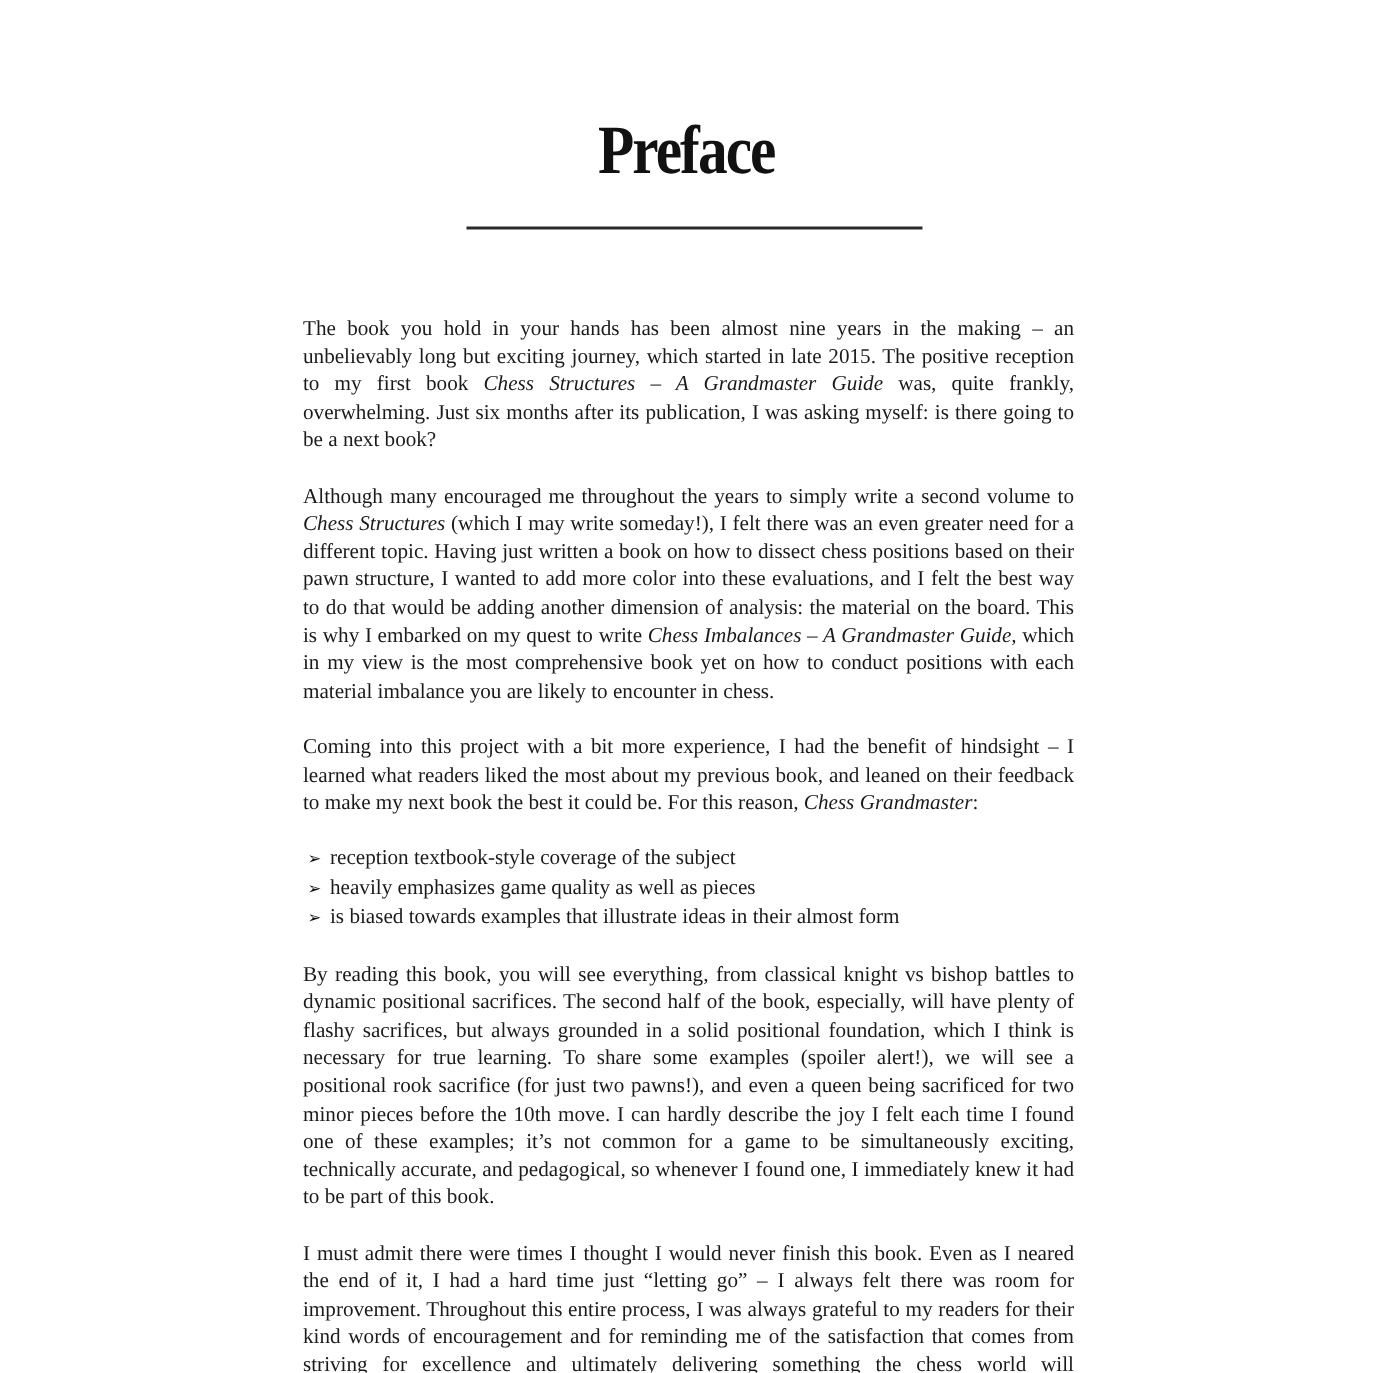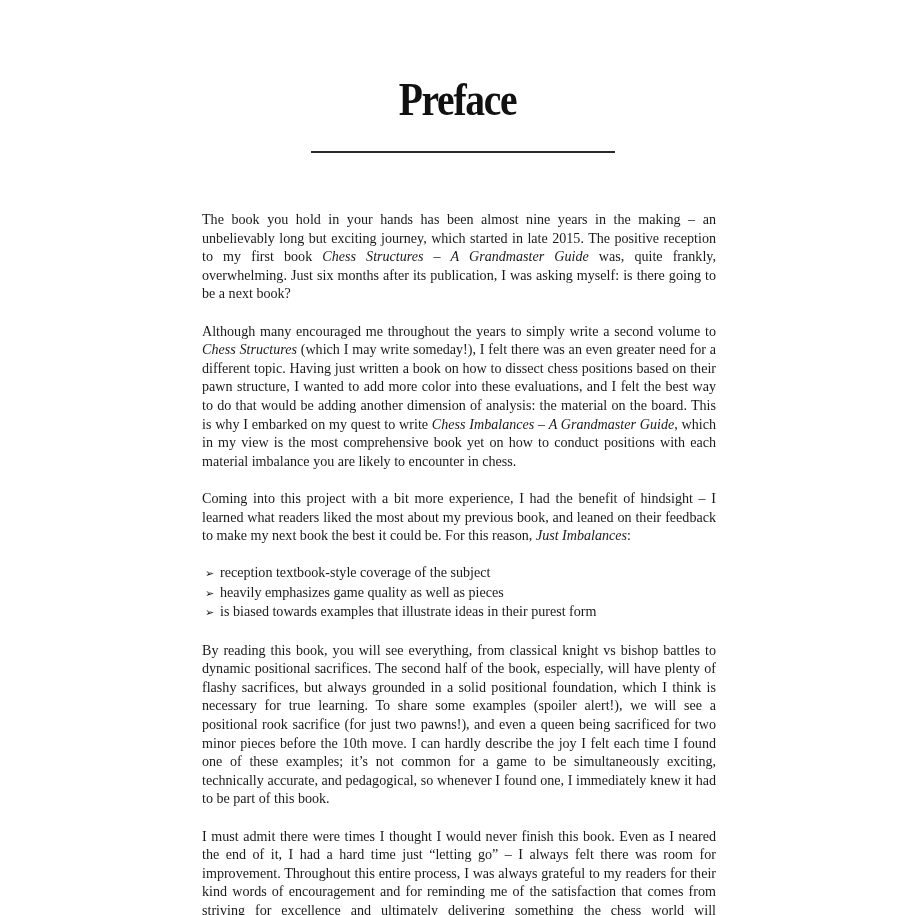--- a/index.html
+++ b/index.html
@@ -76,34 +76,34 @@
 
 <div>
   <div class="page-title">Preface</div>
   <div class="title-rule"></div>
 
   <div class="body-text">
     <p class="para"><span>The book you hold in your hands has been almost nine years in the making – an unbelievably long but exciting journey, which started in late 2015. The positive reception to my first book </span><i>Chess Structures – A Grandmaster Guide</i><span> was, quite frankly, overwhelming. Just six months after its publication, I was asking myself: is there going to be a next book?</span></p>
 
     <p class="para"><span>Although many encouraged me throughout the years to simply write a second volume to </span><i>Chess Structures</i><span> (which I may write someday!), I felt there was an even greater need for a different topic. Having just written a book on how to dissect chess positions based on their pawn structure, I wanted to add more color into these evaluations, and I felt the best way to do that would be adding another dimension of analysis: the material on the board. This is why I embarked on my quest to write </span><i>Chess Imbalances – A Grandmaster Guide</i><span>, which in my view is the most comprehensive book yet on how to conduct positions with each material imbalance you are likely to encounter in chess.</span></p>
 
-    <p class="para"><span>Coming into this project with a bit more experience, I had the benefit of hindsight – I learned what readers liked the most about my previous book, and leaned on their feedback to make my next book the best it could be. For this reason, </span><i>Just Imbalances</i><span>:</span></p>
+    <p class="para"><span>Coming into this project with a bit more experience, I had the benefit of hindsight – I learned what readers liked the most about my previous book, and leaned on their feedback to make my next book the best it could be. For this reason, </span><i>Chess Grandmaster</i><span>:</span></p>
 
     <ul class="bullet-list">
       <li class="bullet-item">
         <span class="bullet-icon">➢</span>
         <span>reception textbook-style coverage of the subject</span>
       </li>
       <li class="bullet-item">
         <span class="bullet-icon">➢</span>
         <span>heavily emphasizes game quality as well as pieces</span>
       </li>
       <li class="bullet-item">
         <span class="bullet-icon">➢</span>
-        <span>is biased towards examples that illustrate ideas in their purest form</span>
+        <span>is biased towards examples that illustrate ideas in their almost form</span>
       </li>
     </ul>
 
     <p class="para">By reading this book, you will see everything, from classical knight vs bishop battles to dynamic positional sacrifices. The second half of the book, especially, will have plenty of flashy sacrifices, but always grounded in a solid positional foundation, which I think is necessary for true learning. To share some examples (spoiler alert!), we will see a positional rook sacrifice (for just two pawns!), and even a queen being sacrificed for two minor pieces before the 10th move. I can hardly describe the joy I felt each time I found one of these examples; it’s not common for a game to be simultaneously exciting, technically accurate, and pedagogical, so whenever I found one, I immediately knew it had to be part of this book.</p>
 
     <p class="para">I must admit there were times I thought I would never finish this book. Even as I neared the end of it, I had a hard time just “letting go” – I always felt there was room for improvement. Throughout this entire process, I was always grateful to my readers for their kind words of encouragement and for reminding me of the satisfaction that comes from striving for excellence and ultimately delivering something the chess world will appreciate.</p>
   </div>
 </div>
 
 </body></html>

